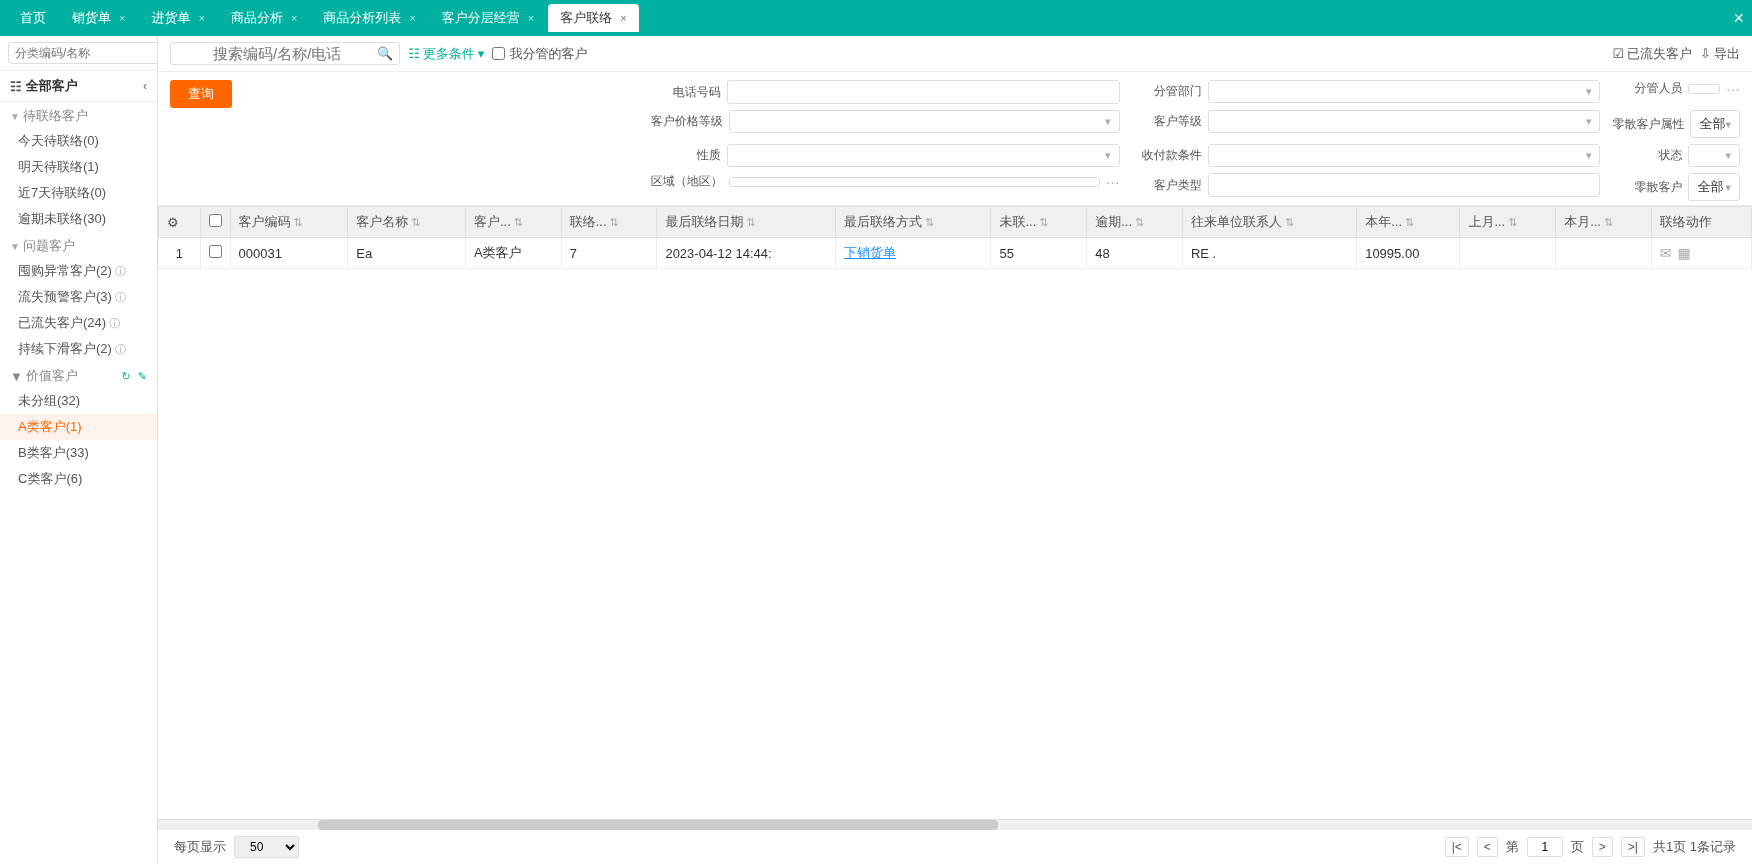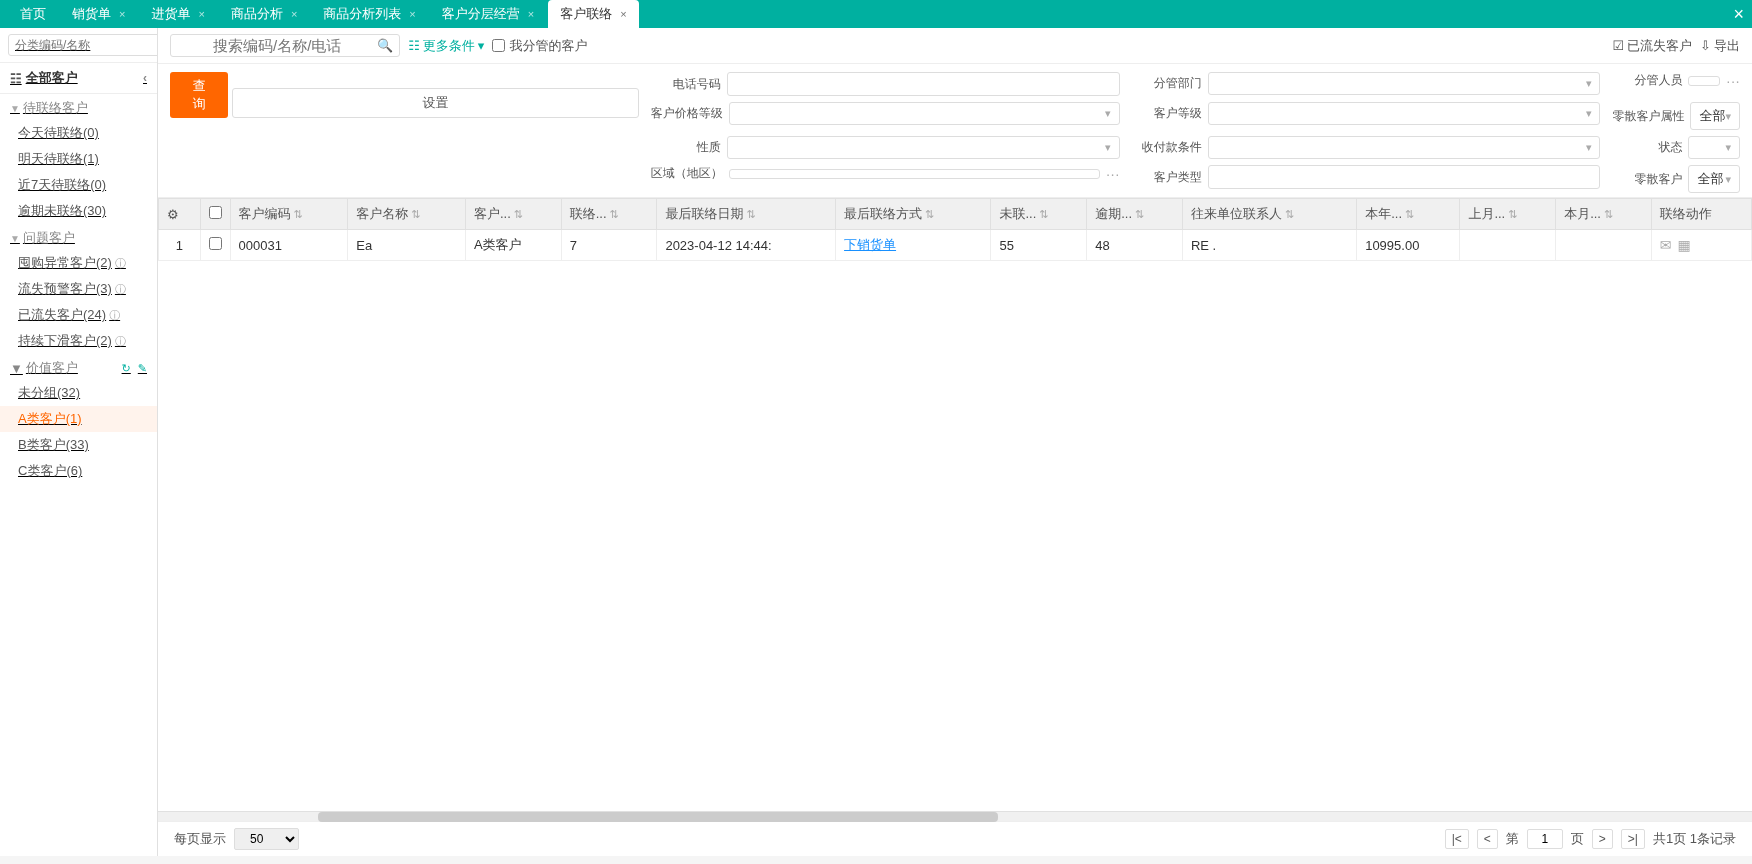--- a/index.html
+++ b/index.html
@@ -1,31 +1,31 @@
 <!DOCTYPE html>
 <html><head>
   <meta charset="utf-8">
   <style>
     * { box-sizing: border-box; margin: 0; padding: 0; font-family: 'Microsoft YaHei', sans-serif; font-size: 13px; }
     body { background: #f5f5f5; overflow: hidden; width: 1752px; height: 864px; }
 
     
-    .top-nav { display: flex; align-items: center; background: #00b0a0; height: 28px; padding: 0 8px; gap: 2px; }
+    .top-nav { display: flex; align-items: center; background: #00b0a0; height: 36px; padding: 0 8px; gap: 2px; }
     .nav-tab { display: flex; align-items: center; height: 28px; padding: 0 12px; border-radius: 4px 4px 0 0; color: #fff; cursor: pointer; font-size: 13px; gap: 4px; white-space: nowrap; }
     .nav-tab.home { background: transparent; }
     .nav-tab.active { background: #fff; color: #333; }
     .nav-tab .close-x { font-size: 11px; opacity: 0.7; cursor: pointer; margin-left: 4px; }
     .nav-spacer { flex: 1; }
     .nav-close-btn { color: #fff; cursor: pointer; font-size: 18px; margin-left: 8px; }
 
     
     .main-layout { display: flex; height: calc(864px - 36px); }
 
     
-    .sidebar { width: 158px; background: #fff; border-right: 1px solid #e0e0e0; display: flex; flex-direction: column; overflow-y: auto; text-decoration: underline; }
+    .sidebar { width: 158px; background: #fff; border-right: 1px solid #e0e0e0; display: flex; flex-direction: column; overflow-y: auto; }
     .sidebar-search { display: flex; align-items: center; padding: 6px 8px; border-bottom: 1px solid #eee; gap: 4px; }
     .sidebar-search input { flex: 1; border: 1px solid #ddd; border-radius: 3px; padding: 3px 6px; font-size: 12px; outline: none; }
     .sidebar-all-customers { display: flex; align-items: center; padding: 6px 10px; font-weight: bold; color: #333; cursor: pointer; gap: 4px; border-bottom: 1px solid #eee; }
     .sidebar-all-customers .collapse-icon { font-size: 12px; color: #888; }
     .sidebar-all-customers .grid-icon { color: #555; font-size: 13px; }
     .sidebar-group-header { display: flex; align-items: center; padding: 5px 10px 3px 10px; color: #888; font-size: 12px; cursor: pointer; gap: 3px; }
     .sidebar-group-header .arrow { font-size: 10px; color: #aaa; }
     .sidebar-item { display: flex; align-items: center; padding: 4px 10px 4px 18px; color: #555; cursor: pointer; font-size: 12px; }
     .sidebar-item.active { background: #fff3ec; color: #ff6600; }
     .sidebar-item .info-icon { color: #aaa; font-size: 11px; margin-left: 3px; }
@@ -233,21 +233,20 @@
         </div>
         <div class="filter-row">
           <span class="filter-label">分管人员</span>
           <div class="filter-select" style="flex:1;">
             <span></span>
           </div>
           <span class="filter-dots">···</span>
         </div>
         <div style="grid-row: 1/5; display:flex; flex-direction:row; align-items:flex-end; gap:4px;">
           <button class="btn-query">查询</button>
-          <button class="btn-settings">设置</button>
         </div>
 
         <div class="filter-row">
           <span class="filter-label">客户价格等级</span>
           <div class="filter-select" style="flex:1;">
             <span></span>
             <span class="chevron">▾</span>
           </div>
         </div>
         <div class="filter-row">

